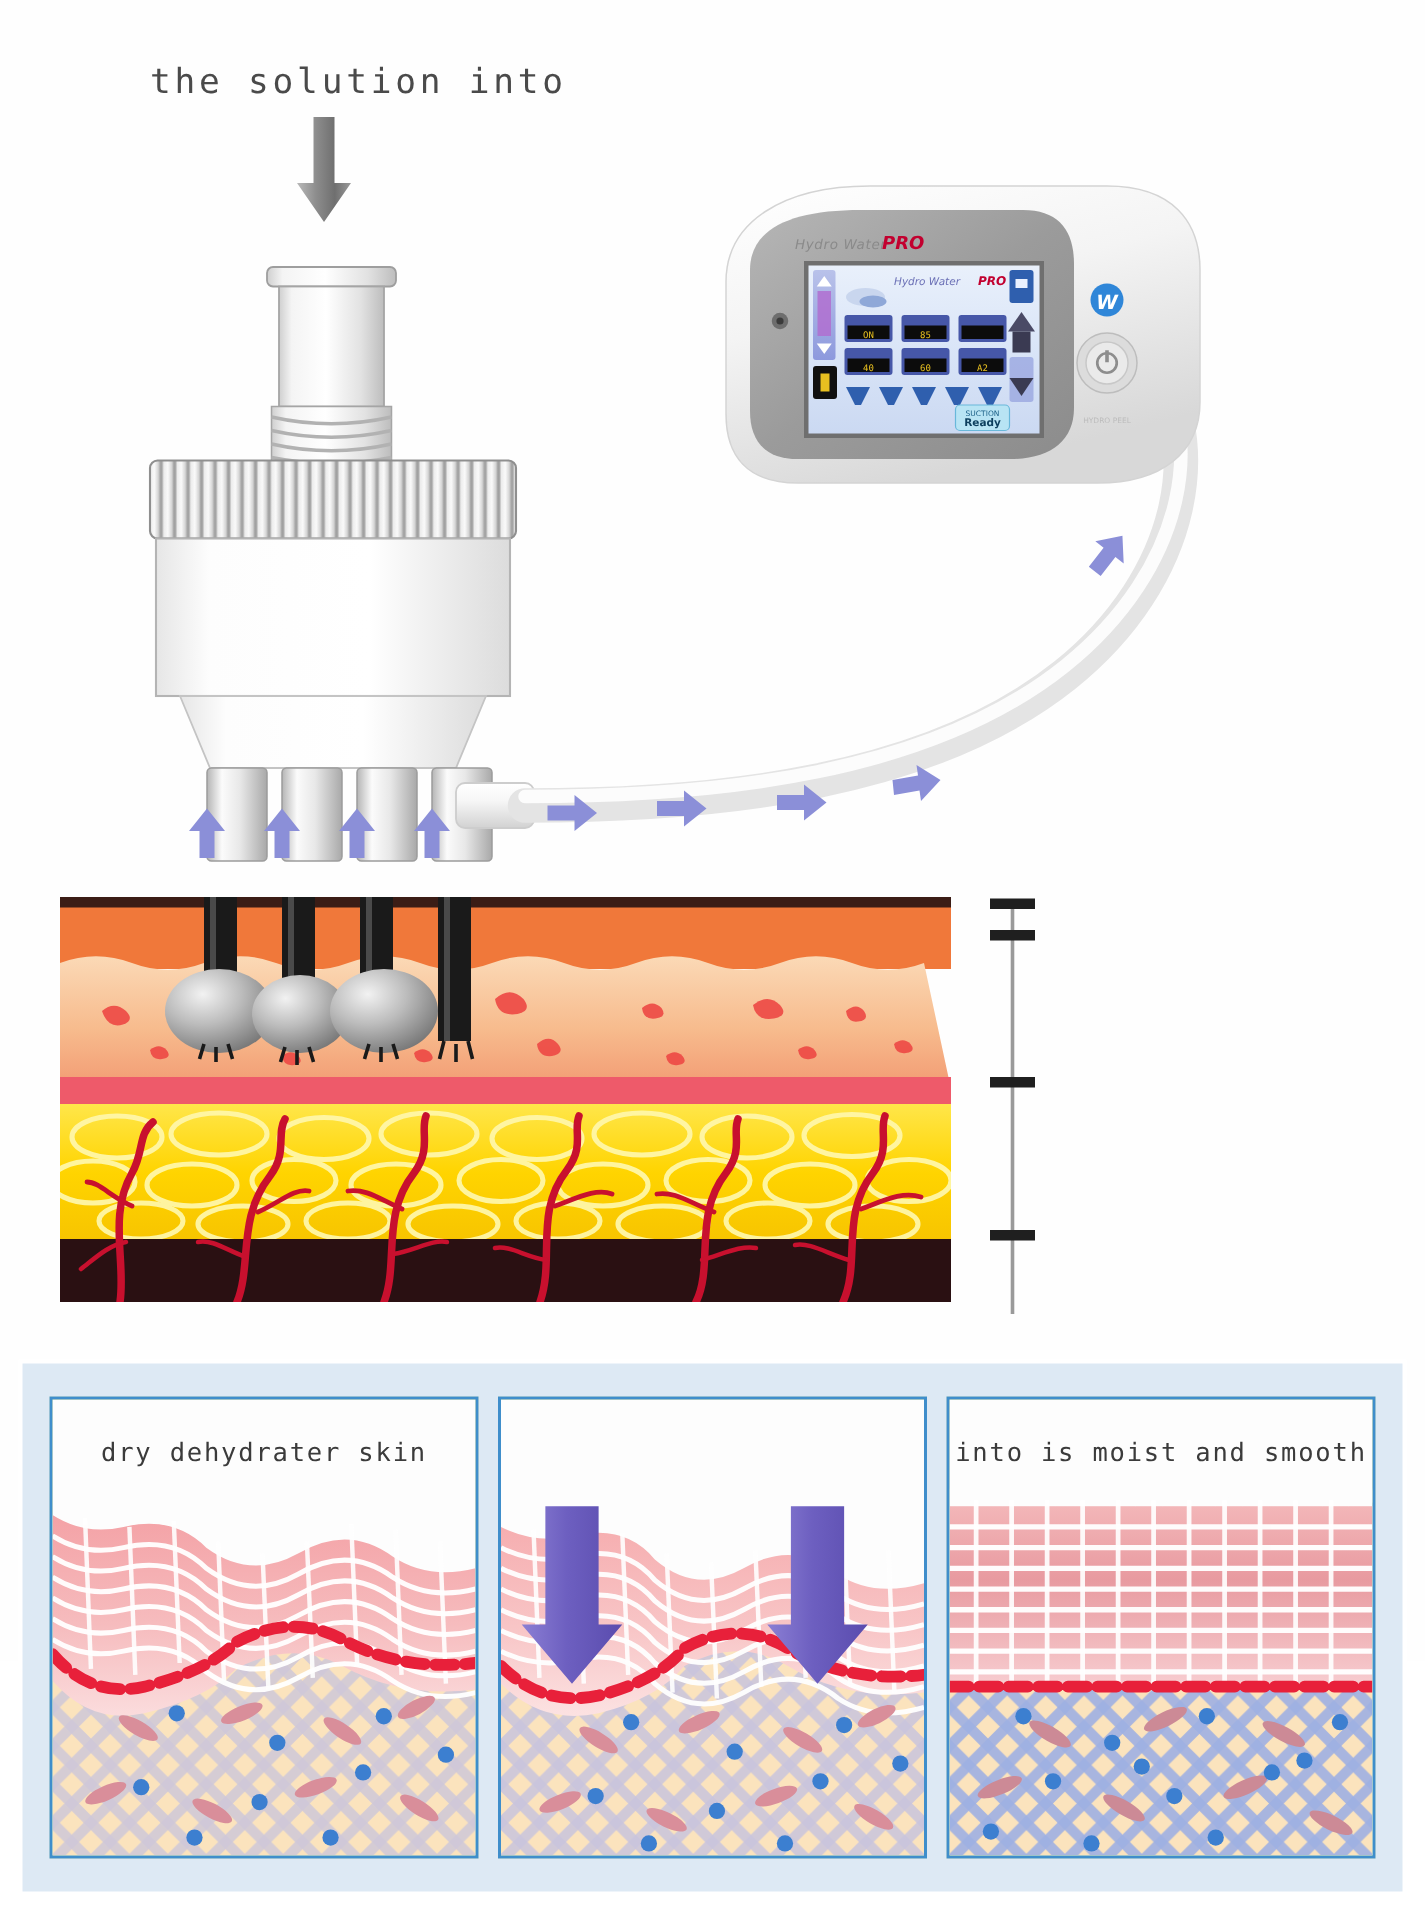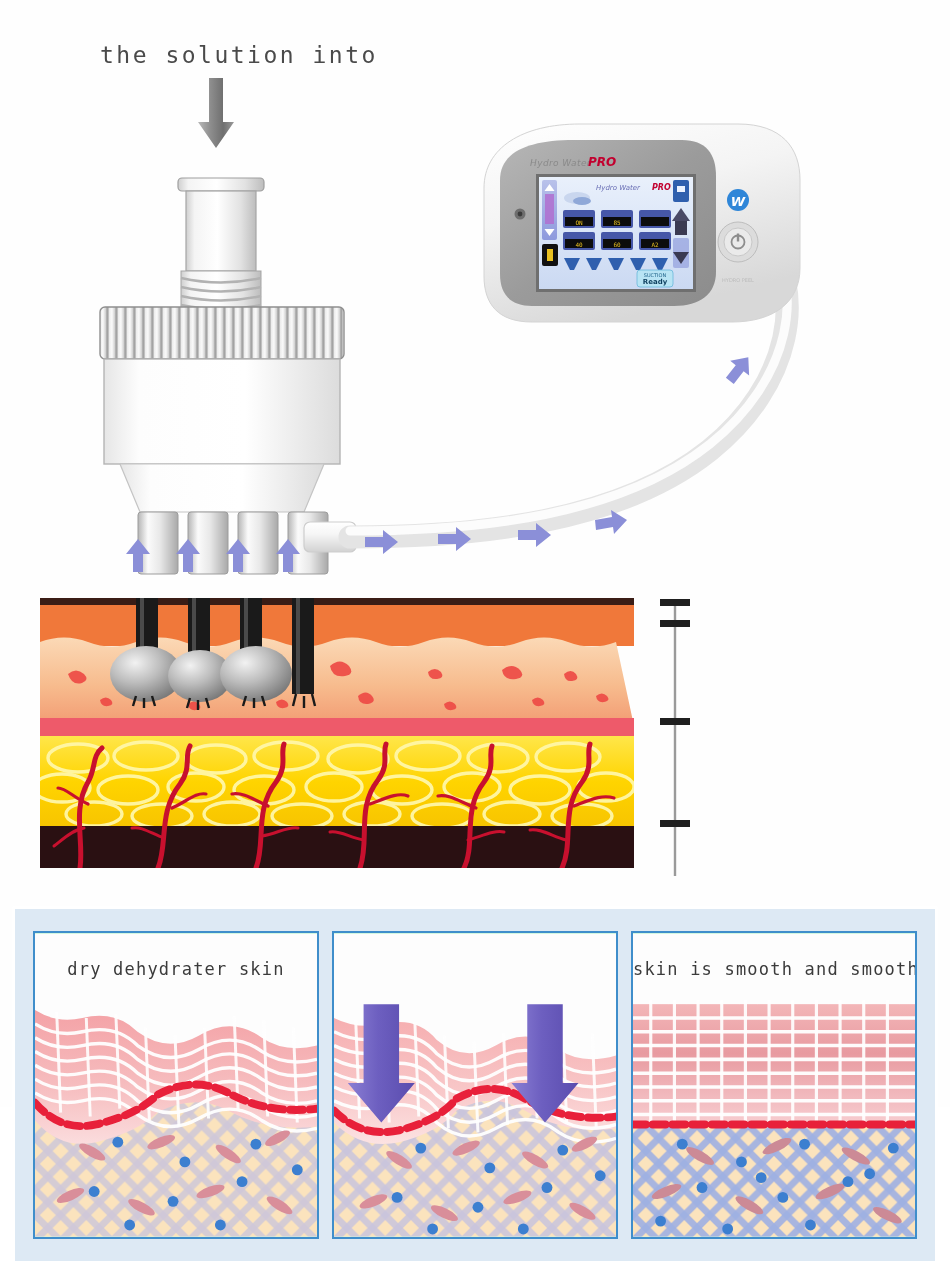--- a/index.html
+++ b/index.html
@@ -51,21 +51,21 @@
     border-radius: 2px;
     display: flex;
     justify-content: space-between;
     align-items: center;
     padding: 22px 18px;
   }
   .panel {
     position: relative;
     width: 286px; height: 308px;
     border: 2px solid #3f8ecb;
-    background: #86efac;
+    background: #fef9c3;
     overflow: hidden;
   }
   .panel-caption {
     position: absolute;
     left: 0; right: 0; top: 26px;
     text-align: center;
     font-size: 17px;
     letter-spacing: 1.2px;
     color: #3b3b3b;
     z-index: 6;
@@ -601,21 +601,21 @@
               <circle cx="270" cy="246" r="5.5"></circle>
                 <circle cx="100" cy="300" r="5.5"></circle>
               <circle cx="192" cy="300" r="5.5"></circle>
             </g>
           </g>
         </g>
       </svg>
     </div>
 
     <div class="panel">
-      <div class="panel-caption">skin is smooth and smooth</div>
+      <div class="panel-caption">into is moist and smooth</div>
       <svg class="panel-art" viewBox="0 0 286 308">
         <defs>
           <linearGradient id="epi3" x1="0" y1="0" x2="0" y2="1">
             <stop offset="0%" stop-color="#f3b6b8"></stop>
             <stop offset="40%" stop-color="#e89aa0"></stop>
             <stop offset="100%" stop-color="#f8cfd2"></stop>
           </linearGradient>
           <pattern id="hatch3" width="26" height="26" patternUnits="userSpaceOnUse">
             <rect width="26" height="26" fill="#fbe3bd"></rect>
             <path d="M-6,6 L6,-6 M0,26 L26,0 M20,32 L32,20" stroke="#9fb0e2" stroke-width="7" opacity="0.9"></path>

